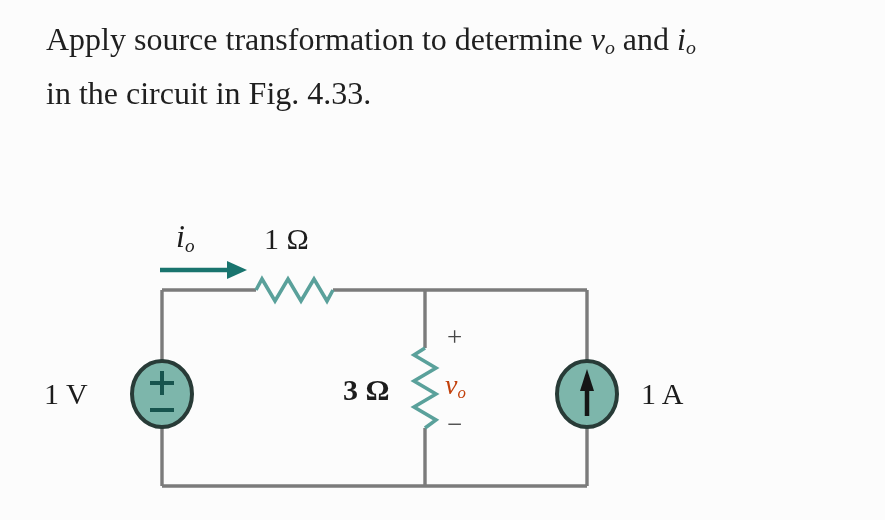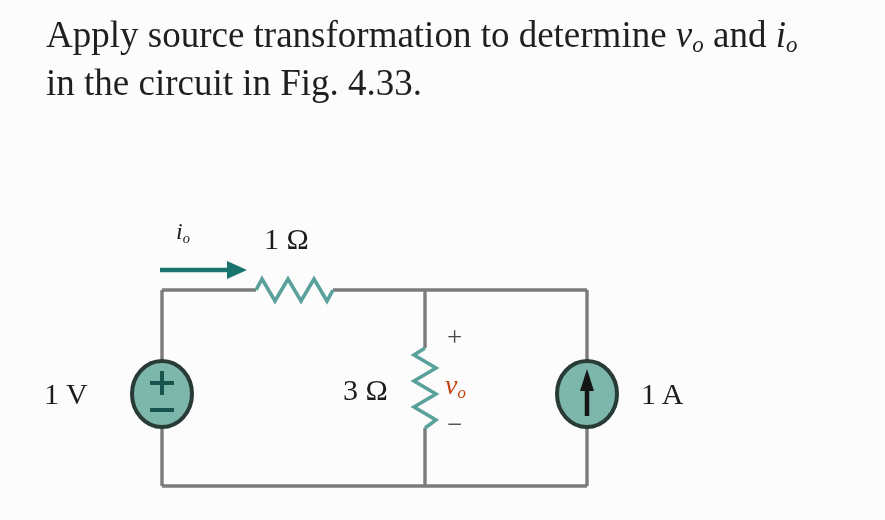--- a/index.html
+++ b/index.html
@@ -10,22 +10,22 @@
     background: #fcfcfc;
     overflow: hidden;
     font-family: "Liberation Serif", "DejaVu Serif", serif;
     color: #1b1b1b;
   }
   
   .problem {
     position: absolute;
     left: 46px;
     top: 16px;
-    font-size: 37px;
-    line-height: 38px;
+    font-size: 32px;
+    line-height: 46px;
     color: #1f1f1f;
     white-space: nowrap;
   }
   .mvar { font-style: italic; }
   .msub {
     font-style: italic;
     font-size: 0.62em;
     vertical-align: -0.22em;
   }
   
@@ -34,24 +34,24 @@
     left: 0;
     top: 0;
     width: 885px;
     height: 520px;
   }
   .lbl {
     position: absolute;
     white-space: nowrap;
     color: #1c1c1c;
   }
-  .lbl-io      { left: 176px; top: 218px; font-size: 24px; font-style: italic; }
+  .lbl-io      { left: 176px; top: 218px; font-size: 32px; font-style: italic; }
   .lbl-r-top   { left: 264px; top: 222px; font-size: 30px; }
   .lbl-vsource { left: 44px;  top: 377px; font-size: 30px; }
-  .lbl-r-mid   { left: 343px; top: 373px; font-size: 30px; }
+  .lbl-r-mid   { left: 343px; top: 373px; font-size: 30px; font-weight: bold; }
   .lbl-isource { left: 641px; top: 377px; font-size: 30px; }
   .lbl-vo-plus  { left: 447px; top: 322px; font-size: 27px; color: #474747; }
   .lbl-vo       { left: 445px; top: 369px; font-size: 28px; font-style: italic; color: #c2410c; }
   .lbl-vo-minus { left: 447px; top: 409px; font-size: 27px; color: #474747; }
   .sub-sm {
     font-style: italic;
     font-size: 0.6em;
     vertical-align: -0.25em;
   }
 </style>

